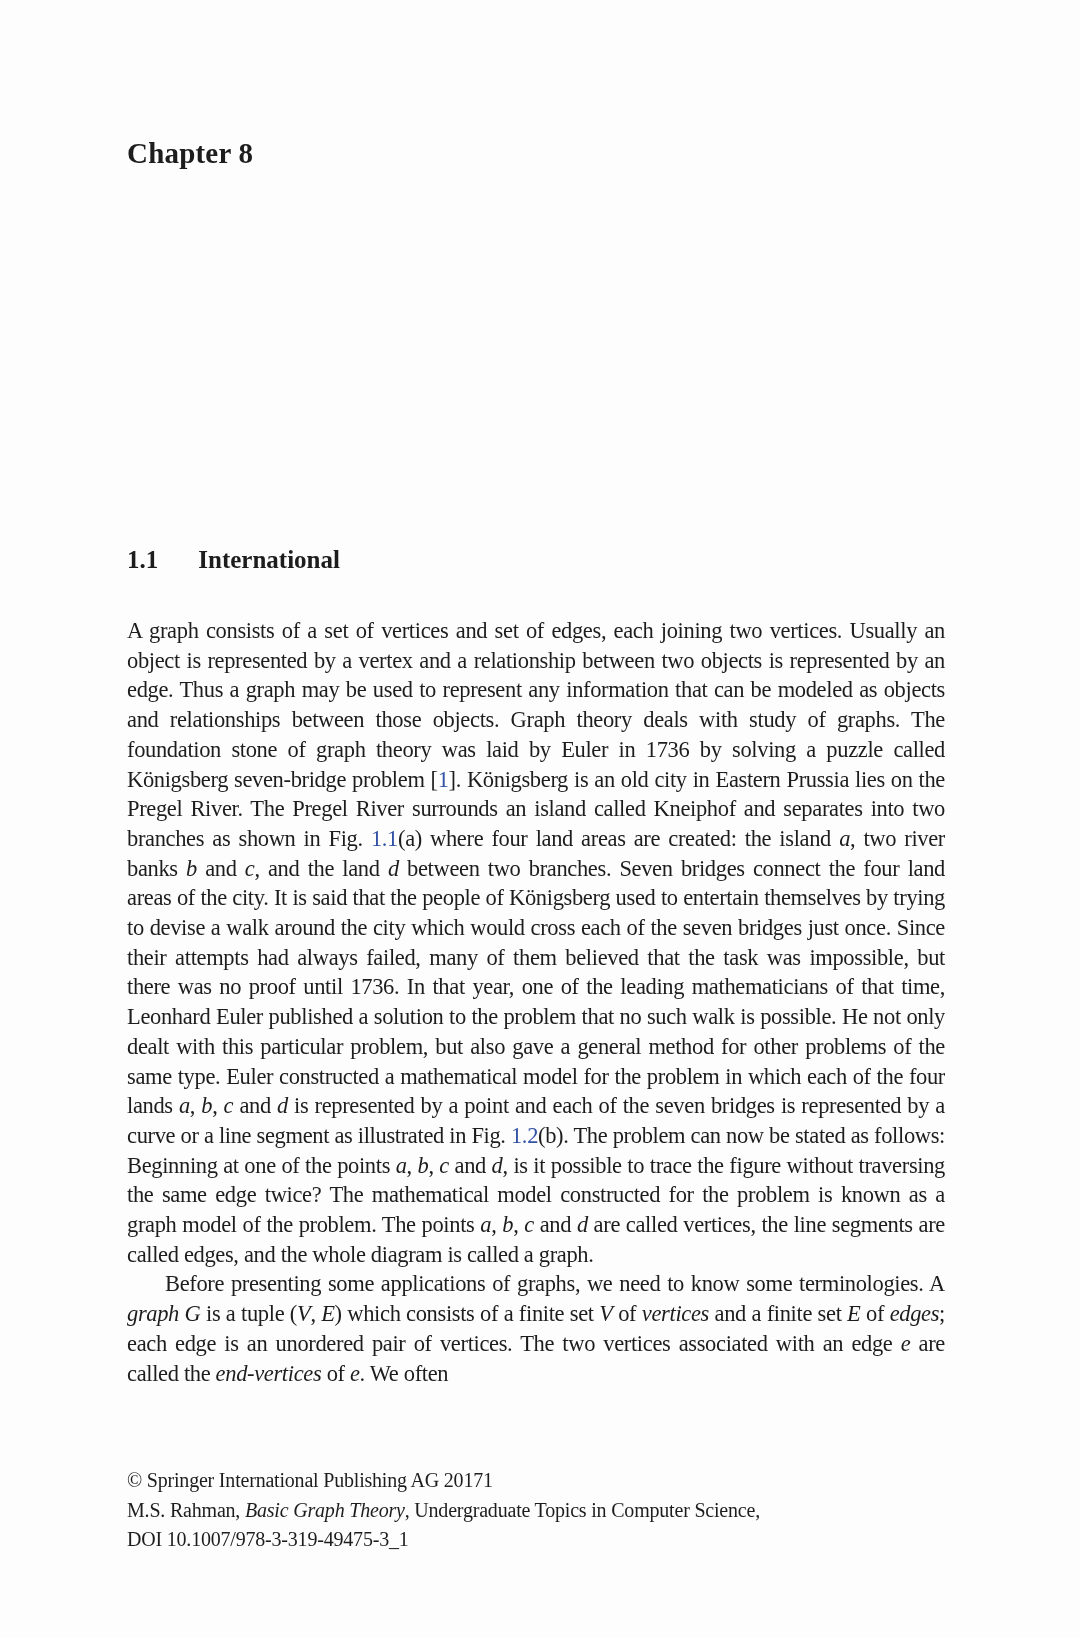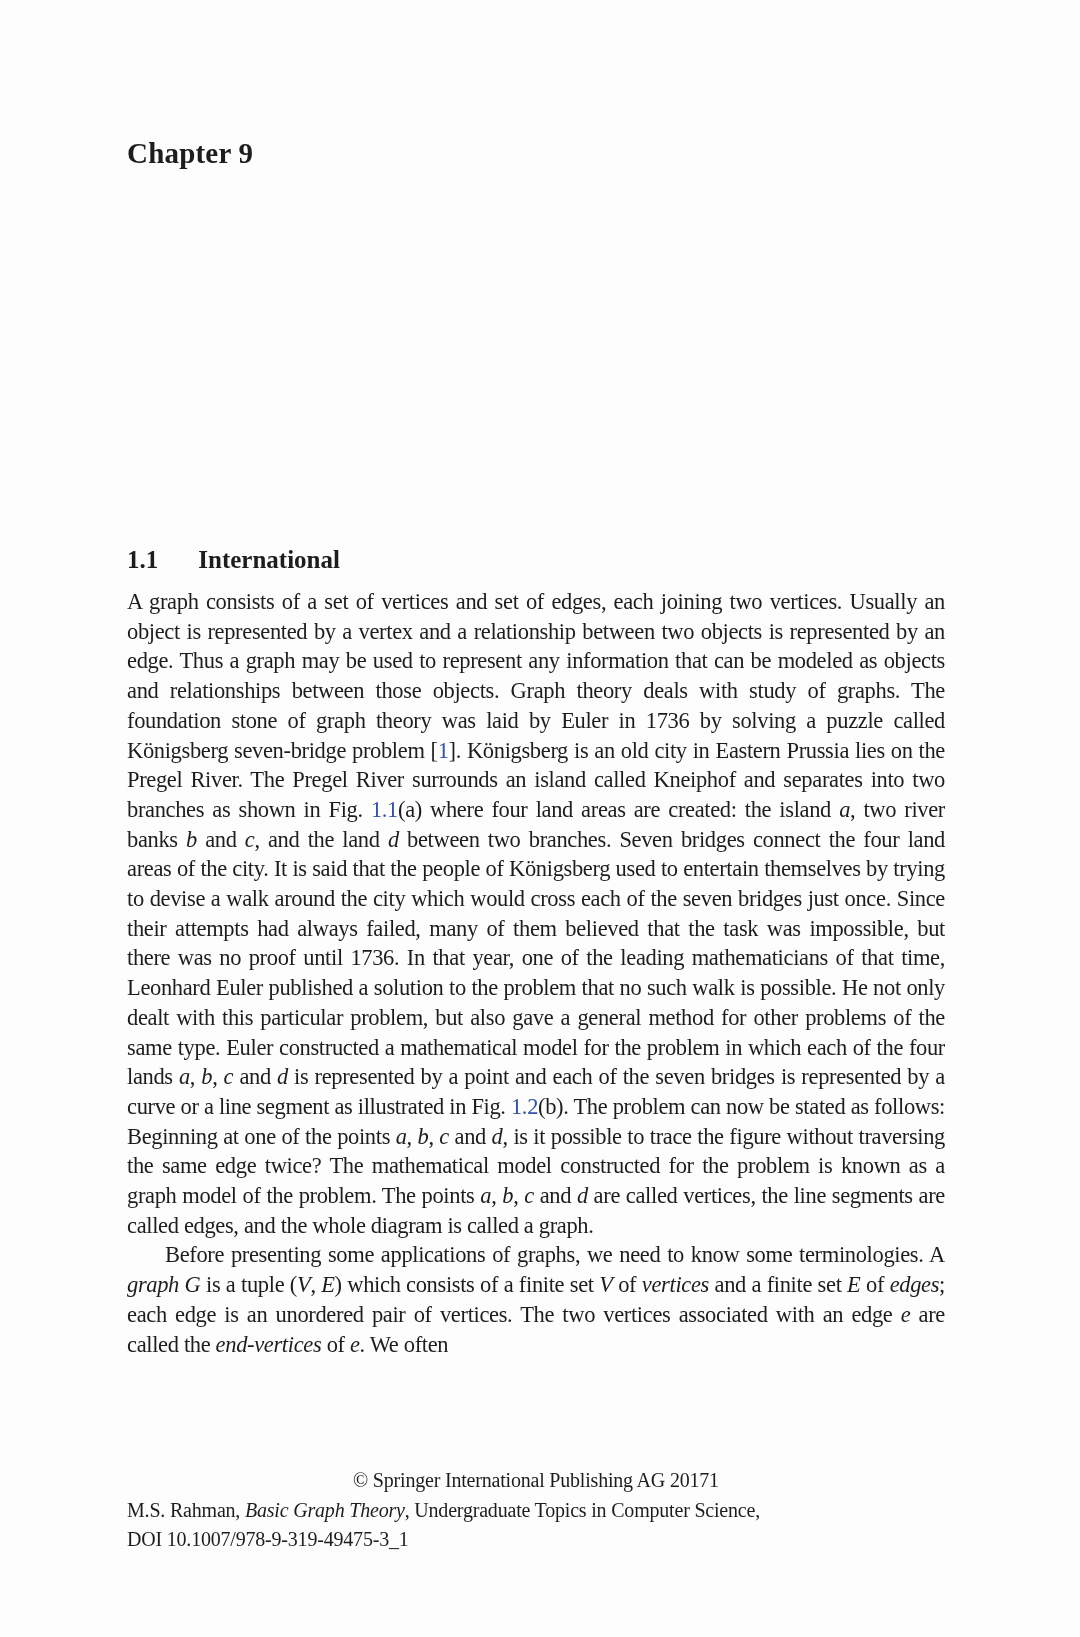--- a/index.html
+++ b/index.html
@@ -42,21 +42,21 @@
     top: 545px;
     font-size: 25px;
     font-weight: bold;
     line-height: 1.2;
   }
   .section-heading .sec-num { display: inline-block; }
   .section-heading .sec-title { display: inline-block; margin-left: 40px; }
   .body-text {
     position: absolute;
     left: 127px;
-    top: 587px;
+    top: 616px;
     width: 818px;
     height: 845px;
     font-size: 22.5px;
     line-height: 29.7px;
     letter-spacing: -0.35px;
     text-align: justify;
     overflow: hidden;
   }
   .body-text p { margin: 0; }
   .body-text p.indented { text-indent: 38px; }
@@ -66,43 +66,43 @@
     position: absolute;
     left: 127px;
     top: 1466px;
     width: 818px;
     font-size: 20px;
     line-height: 29.5px;
     letter-spacing: -0.2px;
   }
   .footer-line1 {
     display: flex;
-    justify-content: center;
+    justify-content: flex-start;
     align-items: baseline;
   }
 </style>
 </head>
 <body>
 
 <div class="page">
 
-  <div class="chapter-label">Chapter 9</div>
+  <div class="chapter-label">Chapter 8</div>
 
 
   <div class="section-heading">
     <span class="sec-num">1.1</span><span class="sec-title">International</span>
   </div>
 
   <div class="body-text">
       <p><span>A graph consists of a set of vertices and set of edges, each joining two vertices. Usually an object is represented by a vertex and a relationship between two objects is represented by an edge. Thus a graph may be used to represent any information that can be modeled as objects and relationships between those objects. Graph theory deals with study of graphs. The foundation stone of graph theory was laid by Euler in 1736 by solving a puzzle called Königsberg seven-bridge problem [</span><span class="link">1</span><span>]. Königsberg is an old city in Eastern Prussia lies on the Pregel River. The Pregel River surrounds an island called Kneiphof and separates into two branches as shown in Fig. </span><span class="link">1.1</span><span>(a) where four land areas are created: the island </span><span class="it">a</span><span>, two river banks </span><span class="it">b</span><span> and </span><span class="it">c</span><span>, and the land </span><span class="it">d</span><span> between two branches. Seven bridges connect the four land areas of the city. It is said that the people of Königsberg used to entertain themselves by trying to devise a walk around the city which would cross each of the seven bridges just once. Since their attempts had always failed, many of them believed that the task was impossible, but there was no proof until 1736. In that year, one of the leading mathematicians of that time, Leonhard Euler published a solution to the problem that no such walk is possible. He not only dealt with this particular problem, but also gave a general method for other problems of the same type. Euler constructed a mathematical model for the problem in which each of the four lands </span><span class="it">a</span><span>, </span><span class="it">b</span><span>, </span><span class="it">c</span><span> and </span><span class="it">d</span><span> is represented by a point and each of the seven bridges is represented by a curve or a line segment as illustrated in Fig. </span><span class="link">1.2</span><span>(b). The problem can now be stated as follows: Beginning at one of the points </span><span class="it">a</span><span>, </span><span class="it">b</span><span>, </span><span class="it">c</span><span> and </span><span class="it">d</span><span>, is it possible to trace the figure without traversing the same edge twice? The mathematical model constructed for the problem is known as a graph model of the problem. The points </span><span class="it">a</span><span>, </span><span class="it">b</span><span>, </span><span class="it">c</span><span> and </span><span class="it">d</span><span> are called vertices, the line segments are called edges, and the whole diagram is called a graph.</span></p>
       <p class="indented"><span>Before presenting some applications of graphs, we need to know some terminologies. A </span><span class="it">graph</span><span>  </span><span class="it">G</span><span> is a tuple (</span><span class="it">V</span><span>, </span><span class="it">E</span><span>) which consists of a finite set </span><span class="it">V</span><span> of </span><span class="it">vertices</span><span> and a finite set </span><span class="it">E</span><span> of </span><span class="it">edges</span><span>; each edge is an unordered pair of vertices. The two vertices associated with an edge </span><span class="it">e</span><span> are called the </span><span class="it">end-vertices</span><span> of </span><span class="it">e</span><span>. We often</span></p>
     </div>
 
   <div class="footer">
     <div class="footer-line1">
       <span>© Springer International Publishing AG 2017</span>
       <span>1</span>
     </div>
     <div><span>M.S. Rahman, </span><span class="it">Basic Graph Theory</span><span>, Undergraduate Topics in Computer Science,</span></div>
-    <div>DOI 10.1007/978-9-319-49475-3_1</div>
+    <div>DOI 10.1007/978-3-319-49475-3_1</div>
   </div>
 
 </div>
 
 </body></html>

